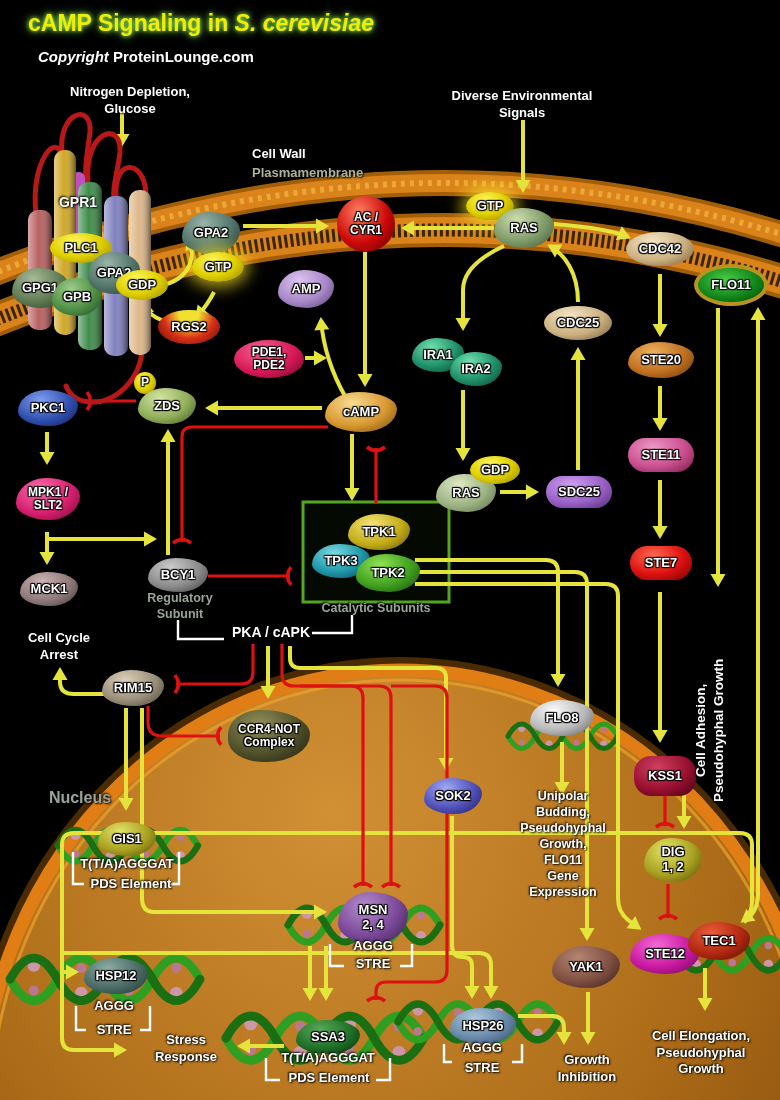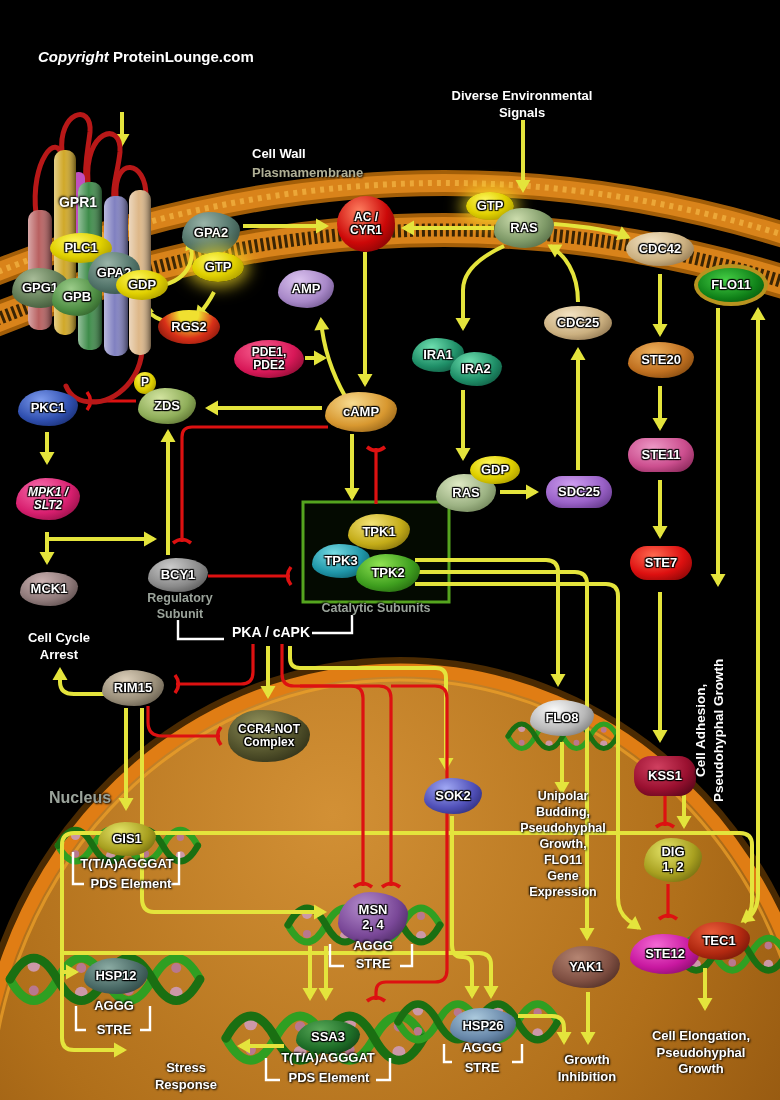--- a/index.html
+++ b/index.html
@@ -233,41 +233,44 @@
       <rect x="78" y="182" width="24" height="168" rx="10" fill="#3e8c4a"></rect>
       <rect x="78" y="182" width="24" height="168" rx="10" fill="url(#cylshade)"></rect>
       <rect x="104" y="196" width="24" height="160" rx="10" fill="#8080c0"></rect>
       <rect x="104" y="196" width="24" height="160" rx="10" fill="url(#cylshade)"></rect>
       <rect x="129" y="190" width="22" height="165" rx="10" fill="#ddb788"></rect>
       <rect x="129" y="190" width="22" height="165" rx="10" fill="url(#cylshade)"></rect>
     </g>
   </g>
 </svg>
 
+<div class="title"><span>cAMP Signaling in </span><span class="sp">S. cerevisiae</span></div>
 <div class="copy"><span class="cw">Copyright </span><span class="br">ProteinLounge.com</span></div>
 
+<div class="ann" style="left:40px;top:84px;width:180px;">Nitrogen Depletion,
+Glucose</div>
 <div class="ann" style="left:437px;top:88px;width:170px;">Diverse Environmental
 Signals</div>
 <div class="ann" style="left:252px;top:146px;width:90px;text-align:left;">Cell Wall</div>
 <div class="ann olv" style="left:252px;top:165px;width:140px;text-align:left;">Plasmamembrane</div>
 <div class="ann gray" style="left:38px;top:788px;width:84px;font-size:16px;">Nucleus</div>
 <div class="ann gray" style="left:136px;top:590px;width:88px;font-size:12.5px;">Regulatory
 Subunit</div>
 <div class="ann gray" style="left:300px;top:600px;width:152px;font-size:12.5px;">Catalytic Subunits</div>
 <div class="ann" style="left:228px;top:624px;width:86px;font-size:14px;">PKA / cAPK</div>
 <div class="ann" style="left:14px;top:630px;width:90px;">Cell Cycle
 Arrest</div>
 <div class="ann" style="left:506px;top:788px;width:114px;font-size:12.5px;">Unipolar
 Budding,
 Pseudohyphal
 Growth,
 FLO11
 Gene
 Expression</div>
-<div class="ann" style="left:140px;top:1032px;width:92px;margin-top:28px;">Stress
+<div class="ann" style="left:140px;top:1032px;width:92px;">Stress
 Response</div>
 <div class="ann" style="left:533px;top:1052px;width:108px;">Growth
 Inhibition</div>
 <div class="ann" style="left:630px;top:1028px;width:142px;">Cell Elongation,
 Pseudohyphal
 Growth</div>
 <div class="ann vert" style="left:692px;top:596px;width:48px;height:268px;font-size:13.5px;">Cell Adhesion,
 Pseudohyphal Growth</div>
 <div class="ann" style="left:62px;top:856px;width:130px;">T(T/A)AGGGAT</div>
 <div class="ann" style="left:83px;top:876px;width:96px;">PDS Element</div>
@@ -291,21 +294,21 @@
 <div class="nd ell c-rgs2" style="left:158px;top:310px;width:62px;height:34px;">RGS2</div>
 <div class="nd ell c-red f12" style="left:337px;top:196px;width:58px;height:56px;">AC /
 CYR1</div>
 <div class="nd c-lav" style="left:278px;top:270px;width:56px;height:38px;">AMP</div>
 <div class="nd ell c-crimson f12" style="left:234px;top:340px;width:70px;height:38px;">PDE1,
 PDE2</div>
 <div class="nd c-gold" style="left:325px;top:392px;width:72px;height:40px;">cAMP</div>
 <div class="nd ell c-yellow f12" style="left:134px;top:372px;width:22px;height:22px;">P</div>
 <div class="nd c-oliveblob" style="left:138px;top:388px;width:58px;height:36px;">ZDS</div>
 <div class="nd c-blue" style="left:18px;top:390px;width:60px;height:36px;">PKC1</div>
-<div class="nd c-pink f12" style="left:16px;top:478px;width:64px;height:42px;font-style:italic;">MPK1 /
+<div class="nd c-pink f12" style="left:16px;top:478px;width:64px;height:42px;">MPK1 /
 SLT2</div>
 <div class="nd c-pinkgray" style="left:20px;top:572px;width:58px;height:34px;">MCK1</div>
 <div class="nd c-gray" style="left:148px;top:558px;width:60px;height:34px;">BCY1</div>
 <div class="nd c-goldT" style="left:348px;top:514px;width:62px;height:36px;">TPK1</div>
 <div class="nd c-tealT" style="left:312px;top:544px;width:58px;height:34px;">TPK3</div>
 <div class="nd c-greenT" style="left:356px;top:554px;width:64px;height:38px;">TPK2</div>
 <div class="nd ell c-yellow glow" style="left:466px;top:192px;width:48px;height:28px;">GTP</div>
 <div class="nd c-sage" style="left:494px;top:208px;width:60px;height:40px;">RAS</div>
 <div class="nd c-tealgreen" style="left:412px;top:338px;width:52px;height:34px;">IRA1</div>
 <div class="nd c-tealgreen" style="left:450px;top:352px;width:52px;height:34px;">IRA2</div>

